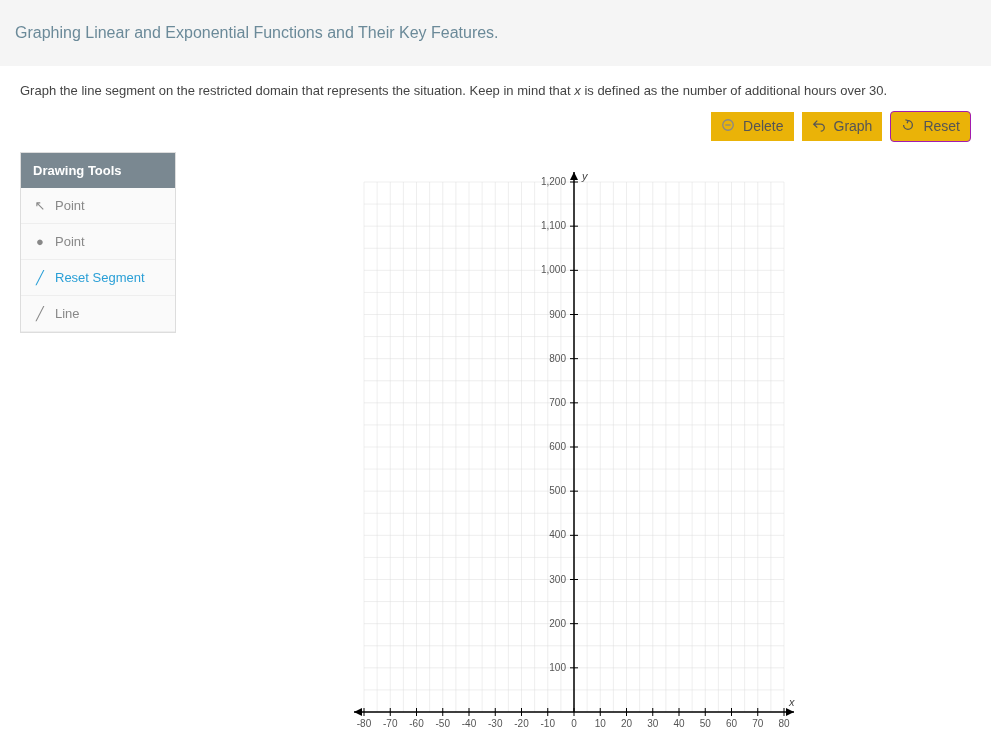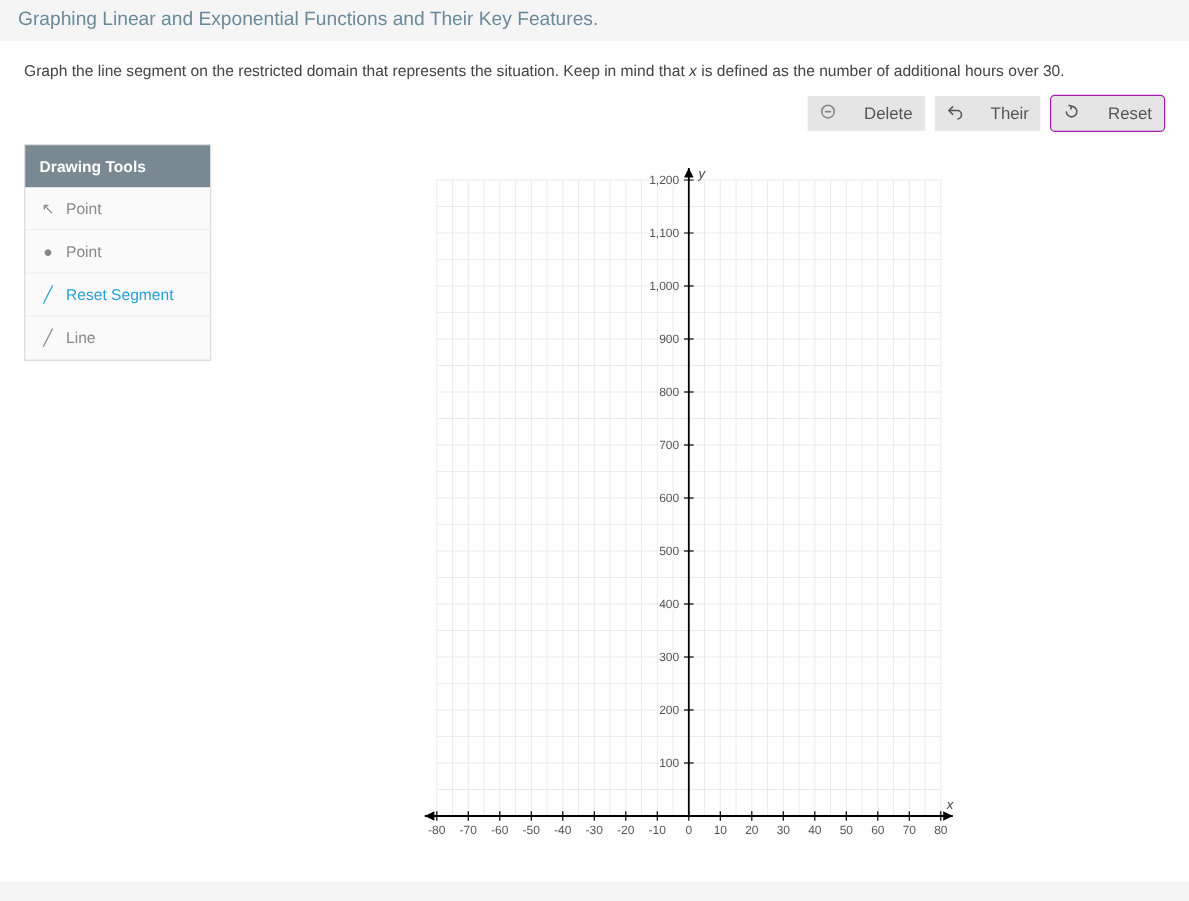--- a/index.html
+++ b/index.html
@@ -3,21 +3,21 @@
   <meta charset="utf-8">
   <style>
     * { margin: 0; padding: 0; box-sizing: border-box; }
     body {
       font-family: -apple-system, BlinkMacSystemFont, 'Segoe UI', Arial, sans-serif;
       background: #f5f5f5;
       color: #333;
       padding: 0;
     }
     .header {
-      padding: 8px 15px;
+      padding: 24px 15px;
       color: #6b8a99;
       font-size: 16px;
     }
     .content {
       background: #fff;
       padding: 15px 20px;
     }
     .instructions {
       font-size: 13px;
       color: #444;
@@ -29,23 +29,23 @@
     }
     .toolbar-row {
       display: flex;
       justify-content: flex-end;
       gap: 8px;
       margin-bottom: 10px;
       align-items: center;
     }
     .toolbar-btn {
       display: inline-flex;
-      gap: 23px;
+      gap: 8px;
       padding: 6px 10px;
-      background: #e5e5e5;
+      background: #eab308;
       border: none;
       color: #555;
       font-size: 14px;
       cursor: pointer;
     }
     .toolbar-btn.boxed {
       border: 1px solid #a21caf;
       border-radius: 4px;
     }
     .toolbar-btn svg { width: 14px; height: 14px; }
@@ -120,21 +120,21 @@
           </svg>
       </span>
       <span>Delete</span>
     </button>
     <button class="toolbar-btn">
       <span>
         <svg viewBox="0 0 16 16">
             <path d="M6 3 L2 7 L6 11 M2 7 L10 7 A4 4 0 0 1 10 15" fill="none" stroke="#555" stroke-width="1.5"></path>
           </svg>
       </span>
-      <span>Their</span>
+      <span>Graph</span>
     </button>
     <button class="toolbar-btn boxed">
       <span>
         <svg viewBox="0 0 16 16">
             <path d="M8 3 A5 5 0 1 1 3 8" fill="none" stroke="#555" stroke-width="1.5"></path>
             <path d="M5 2 L8 3 L7 6" fill="none" stroke="#555" stroke-width="1.5"></path>
           </svg>
       </span>
       <span>Reset</span>
     </button>

